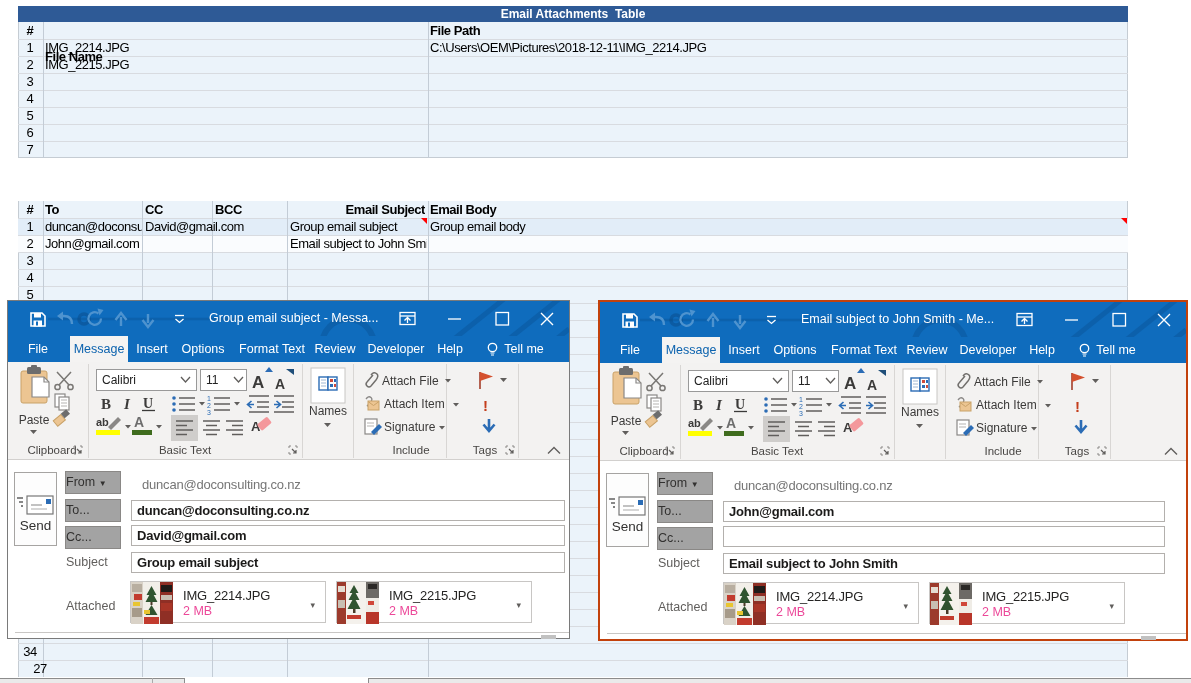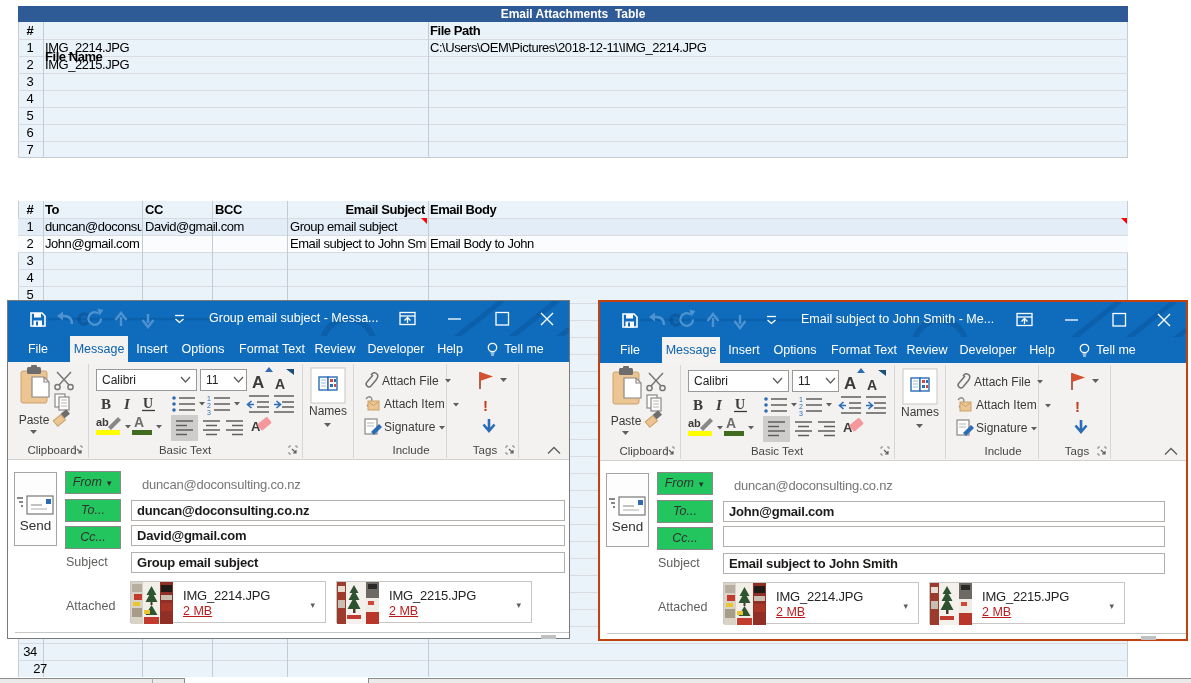--- a/index.html
+++ b/index.html
@@ -16,25 +16,25 @@
 .tabs{position:absolute;left:0;top:35px;right:0;height:26px;background:#0f6cbd;overflow:hidden;}
 .tabs span{position:absolute;top:0;height:26px;line-height:26px;color:#fff;font-size:12.5px;}
 .tabs .sel{background:#f4f3f2;color:#0b62ae;text-align:center;}
 .ribbon{position:absolute;left:0;top:61px;right:0;height:98px;background:#f3f2f1;border-bottom:1px solid #d2d0ce;font-size:12px;color:#3b3a39;}
 .rsep{position:absolute;top:2px;width:1px;height:143px;background:#d8d6d4;}
 .glabel{position:absolute;top:81px;height:14px;line-height:14px;font-size:11.5px;color:#484644;text-align:center;}
 .launcher{position:absolute;top:82px;width:10px;height:10px;}
 .combo{position:absolute;background:#fff;border:1px solid #999;font-size:12px;color:#222;line-height:20px;padding-left:5px;}
 .btn3{position:absolute;height:17px;line-height:17px;}
 .compose{position:absolute;left:0;top:159px;right:0;bottom:0;background:#fff;}
-.fbtn{position:absolute;left:57px;width:56px;height:23px;border:1px solid #8a8886;background:#22c55e;color:#323130;font-size:12.5px;text-align:center;line-height:21px;font-style:italic;}
+.fbtn{position:absolute;left:57px;width:56px;height:23px;border:1px solid #8a8886;background:#a3a3a3;color:#323130;font-size:12.5px;text-align:left;line-height:21px;}
 .finput{position:absolute;left:123px;height:21px;border:1px solid #b3b0ad;background:#fff;font-size:13px;font-weight:bold;color:#1b1a19;line-height:19px;padding-left:5px;letter-spacing:-0.2px;}
 .attcard{position:absolute;height:42px;border:1px solid #c8c6c4;background:#fff;}
 .attname{position:absolute;left:52px;top:6px;font-size:13px;color:#252423;letter-spacing:-0.2px;}
-.attsize{position:absolute;left:52px;top:22px;font-size:12.5px;color:#b91c1c;text-decoration:underline;}
+.attsize{position:absolute;left:52px;top:22px;font-size:12.5px;color:#ec4899;}
 .attarr{position:absolute;top:18px;font-size:9px;color:#605e5c;}
 
 </style></head><body>
 <div id="page">
 <div class="xl-title" style="left:18px;top:6px;width:1110px;height:16px;line-height:16px;">Email Attachments&nbsp; Table</div>
 <div class="abs" style="left:18px;top:22px;width:1110px;height:136px;background:#ebf3fa;border:1px solid #c5ccd3;border-top:none;"></div>
 <div class="abs" style="left:18px;top:39px;width:1110px;height:1px;background:#d8dbe0;"></div>
 <div class="abs" style="left:18px;top:56px;width:1110px;height:1px;background:#d8dbe0;"></div>
 <div class="abs" style="left:18px;top:73px;width:1110px;height:1px;background:#d8dbe0;"></div>
 <div class="abs" style="left:18px;top:90px;width:1110px;height:1px;background:#d8dbe0;"></div>
@@ -94,24 +94,24 @@
 <div class="xl-cell xl-hdr xl-num" style="left:18px;top:201px;width:24px;">#</div>
 <div class="xl-cell xl-hdr " style="left:45px;top:201px;width:95px;">To</div>
 <div class="xl-cell xl-hdr " style="left:145px;top:201px;width:65px;">CC</div>
 <div class="xl-cell xl-hdr " style="left:215px;top:201px;width:70px;">BCC</div>
 <div class="xl-cell xl-hdr " style="left:290px;top:201px;width:135px;text-align:right;">Email Subject</div>
 <div class="xl-cell xl-hdr " style="left:430px;top:201px;width:695px;">Email Body</div>
 <div class="xl-cell xl-num" style="left:18px;top:218px;width:24px;">1</div>
 <div class="xl-cell" style="left:45px;top:218px;width:97px;">duncan@doconsulting.co.nz</div>
 <div class="xl-cell" style="left:145px;top:218px;width:140px;">David@gmail.com</div>
 <div class="xl-cell" style="left:290px;top:218px;width:137px;">Group email subject</div>
+<div class="xl-cell" style="left:430px;top:218px;width:695px;">Group email body</div>
 <div class="xl-cell xl-num" style="left:18px;top:235px;width:24px;">2</div>
 <div class="xl-cell" style="left:45px;top:235px;width:97px;">John@gmail.com</div>
 <div class="xl-cell" style="left:290px;top:235px;width:137px;">Email subject to John Smith</div>
-<div class="xl-cell" style="left:430px;top:235px;width:695px;">Email Body to John</div>
 <div class="xl-cell xl-num" style="left:18px;top:252px;width:24px;">3</div>
 <div class="xl-cell xl-num" style="left:18px;top:269px;width:24px;">4</div>
 <div class="xl-cell xl-num" style="left:18px;top:286px;width:24px;">5</div>
 <div class="xl-cell xl-num" style="left:18px;top:303px;width:24px;">6</div>
 <div class="xl-cell xl-num" style="left:18px;top:320px;width:24px;">7</div>
 <div class="xl-cell xl-num" style="left:18px;top:337px;width:24px;">8</div>
 <div class="xl-cell xl-num" style="left:18px;top:354px;width:24px;">9</div>
 <div class="xl-cell xl-num" style="left:18px;top:371px;width:24px;">10</div>
 <div class="xl-cell xl-num" style="left:18px;top:388px;width:24px;">11</div>
 <div class="xl-cell xl-num" style="left:18px;top:405px;width:24px;">12</div>

